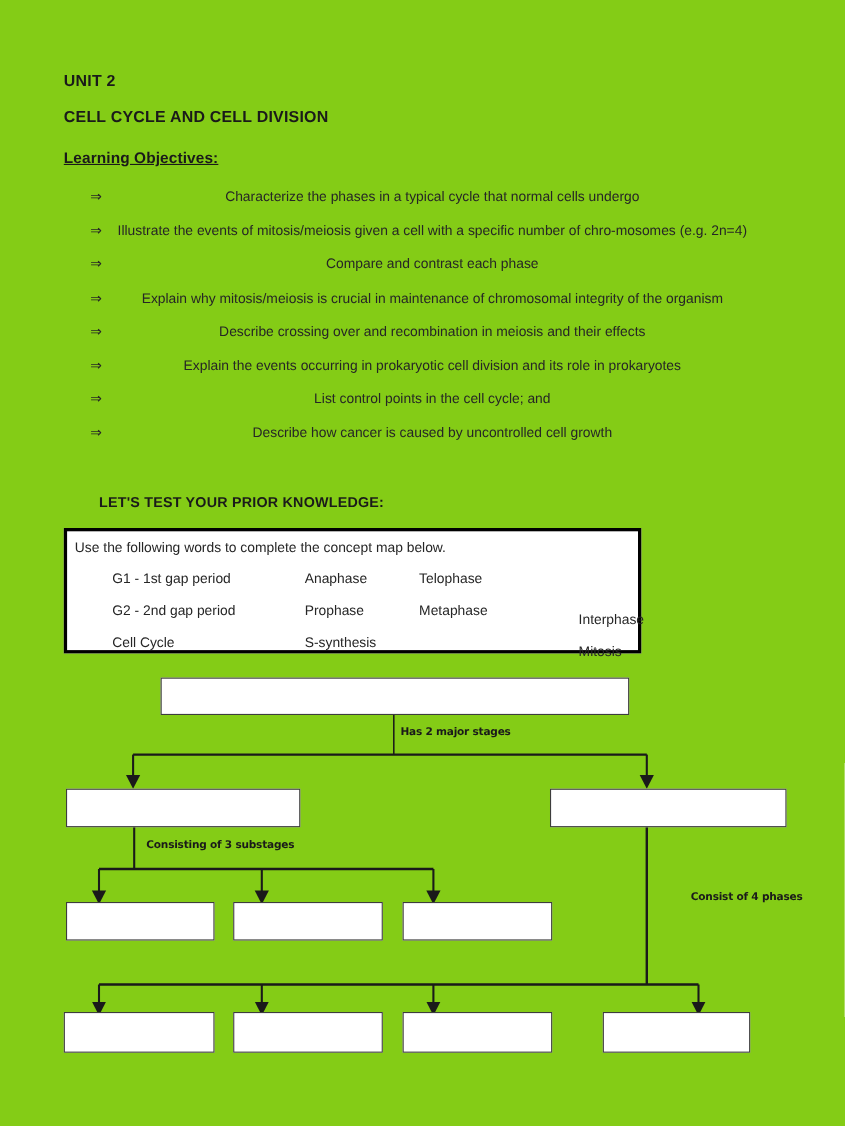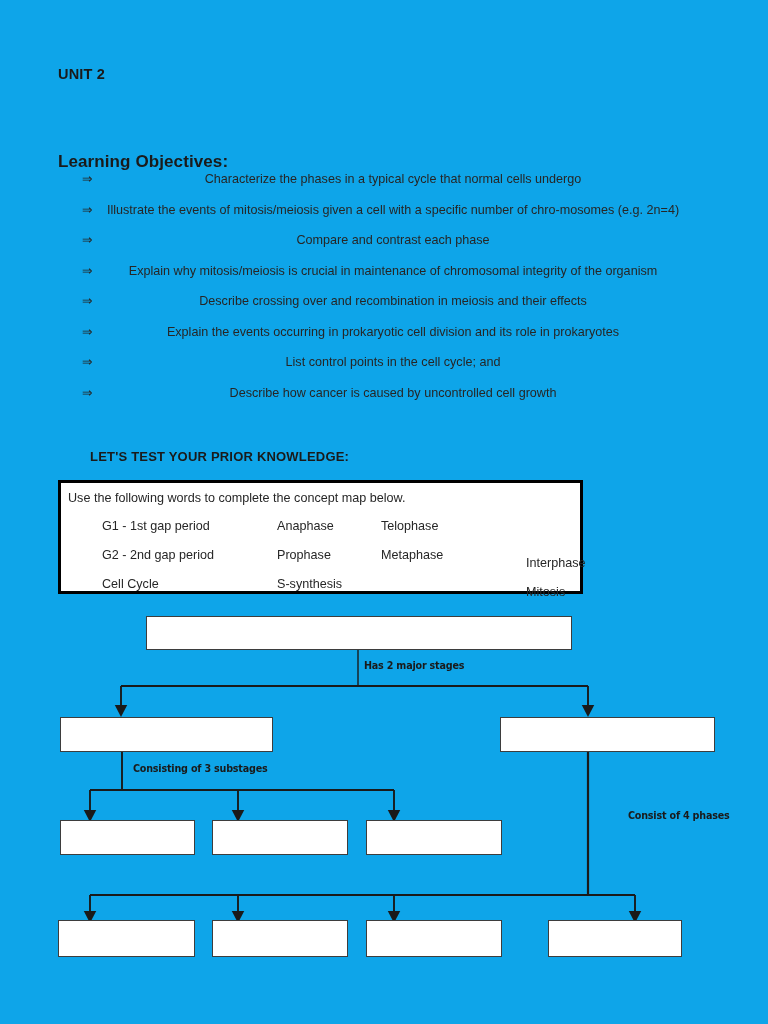--- a/index.html
+++ b/index.html
@@ -9,21 +9,21 @@
   }
   body {
     font-family: "Liberation Sans", sans-serif;
     color: #1a1a1a;
   }
   #page {
     position: relative;
     width: 768px;
     height: 1024px;
     overflow: hidden;
-    background: #0ea5e9;
+    background: #84cc16;
   }
 
   
   .unit-title {
     position: absolute;
     left: 58px;
     top: 66px;
     font-size: 14.5px;
     font-weight: bold;
     letter-spacing: 0.2px;
@@ -32,24 +32,25 @@
     position: absolute;
     left: 58px;
     top: 99px;
     font-size: 14.5px;
     font-weight: bold;
     letter-spacing: 0.2px;
   }
   .objectives-heading {
     position: absolute;
     left: 58px;
-    top: 152px;
-    font-size: 17px;
+    top: 135px;
+    font-size: 14px;
     font-weight: bold;
     letter-spacing: 0.1px;
+    text-decoration: underline;
   }
 
   
   .objectives {
     position: absolute;
     left: 82px;
     top: 170px;
     width: 600px;
   }
   .objective {
@@ -155,20 +156,21 @@
     height: 400px;
     overflow: visible;
   }
 </style>
 </head>
 <body>
 
 <div id="page">
 
   <div class="unit-title">UNIT 2</div>
+  <div class="doc-title">CELL CYCLE AND CELL DIVISION</div>
   <div class="objectives-heading">Learning Objectives:</div>
 
   <div class="objectives">
     <div class="objective">
       <span class="bullet">⇒</span>
       <span class="otext">Characterize the phases in a typical cycle that normal cells undergo</span>
     </div>
     <div class="objective">
       <span class="bullet">⇒</span>
       <span class="otext">Illustrate the events of mitosis/meiosis given a cell with a specific number of chro-mosomes (e.g. 2n=4)</span>

